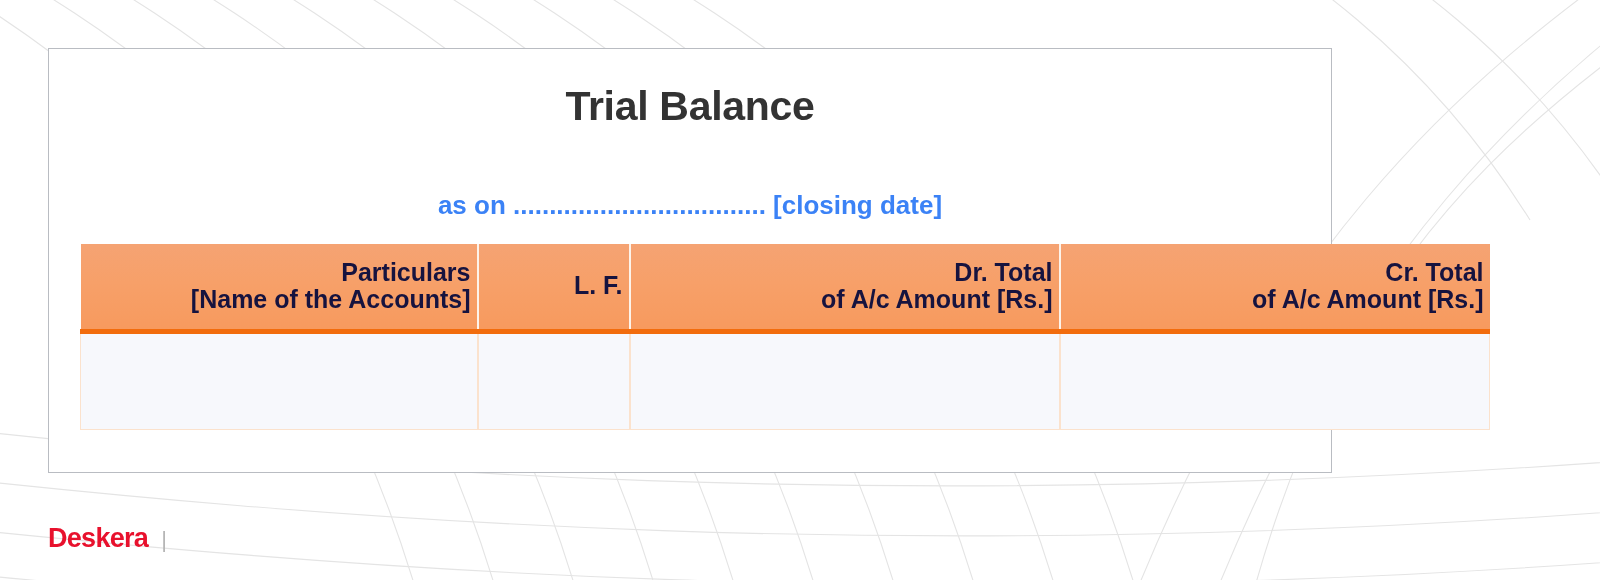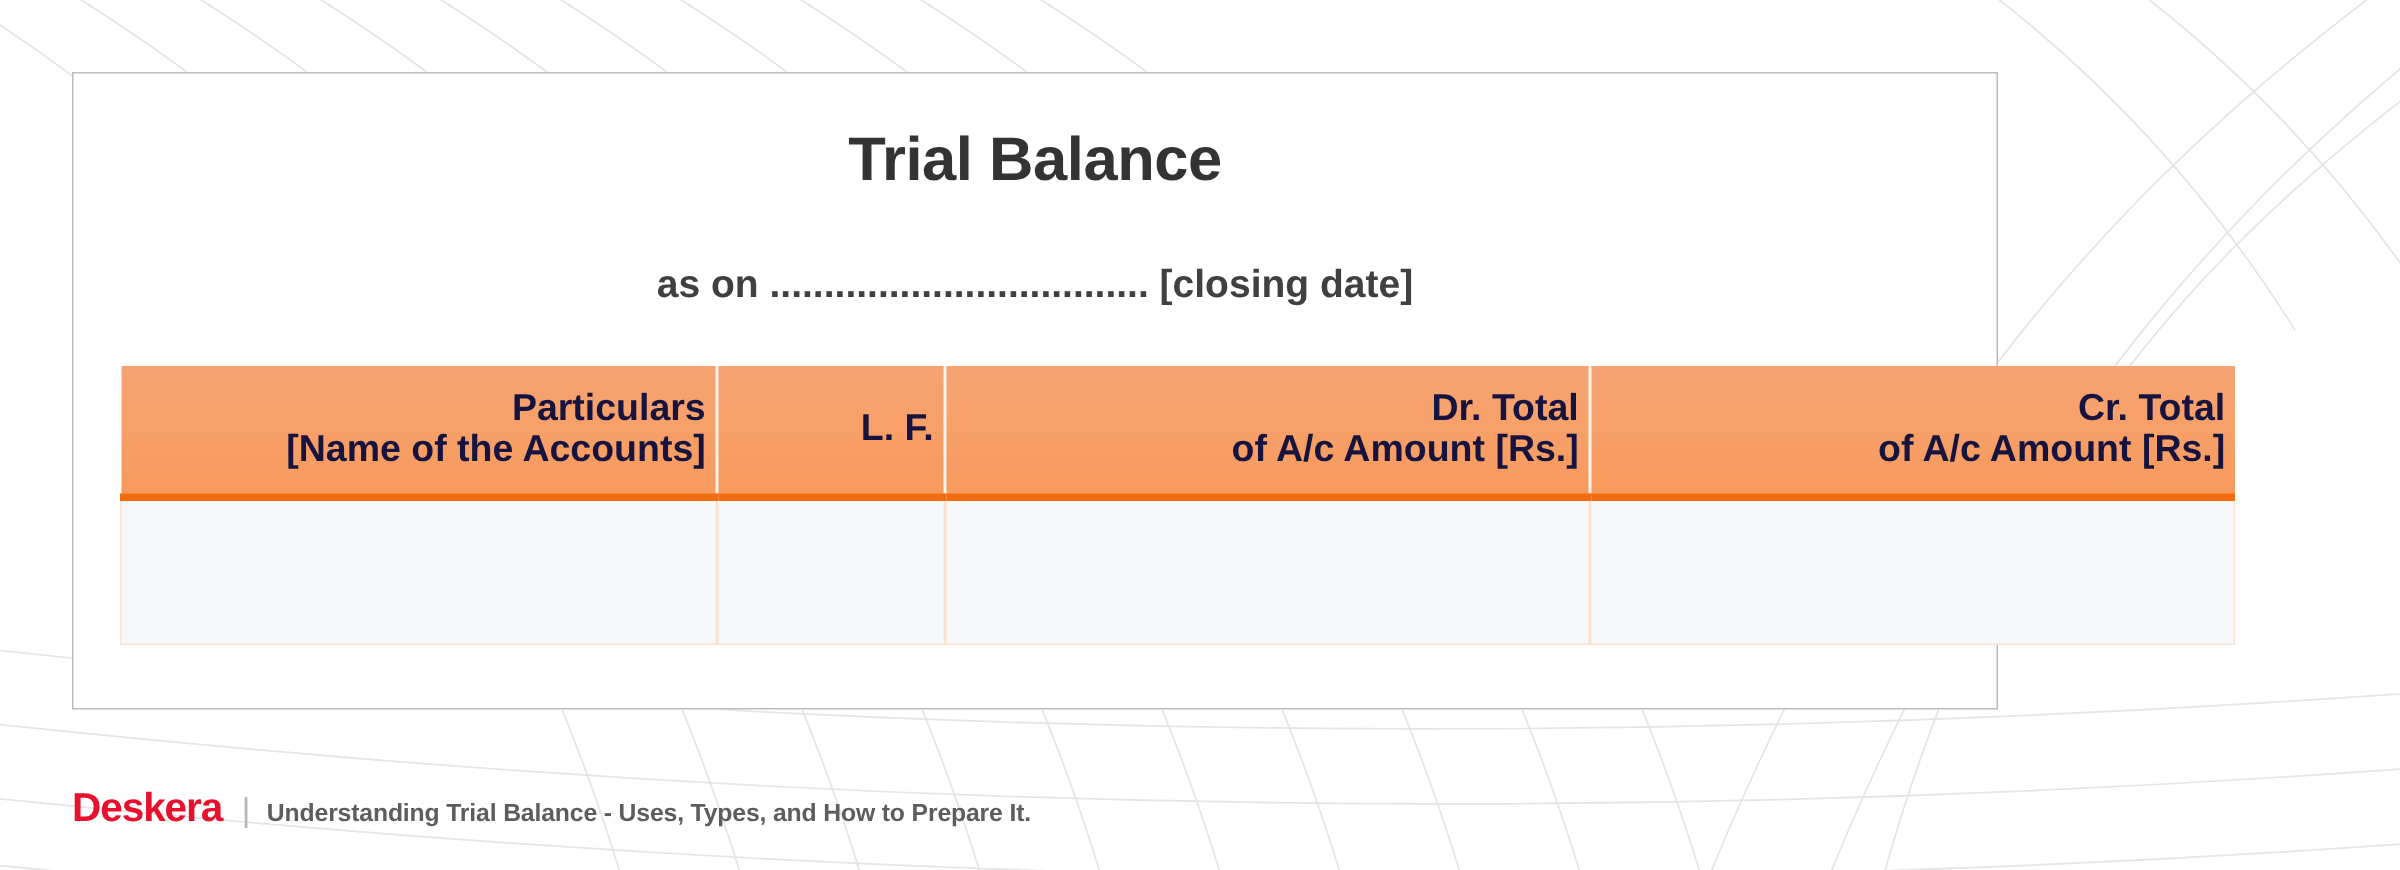--- a/index.html
+++ b/index.html
@@ -47,26 +47,26 @@
     font-size: 41px;
     font-weight: bold;
     color: #333333;
     letter-spacing: -0.3px;
     line-height: 1;
   }
 
   #doc-subtitle {
     position: absolute;
     left: 0;
-    top: 127px;
+    top: 143px;
     width: 100%;
     text-align: center;
     font-size: 26px;
     font-weight: bold;
-    color: #404040;
+    color: #3b82f6;
     line-height: 1;
     white-space: nowrap;
   }
 
   
   #tb-table {
     position: absolute;
     left: 31px;
     top: 195px;
     width: 1409px;
@@ -202,14 +202,13 @@
         <td></td>
       </tr>
     </tbody>
   </table>
 
 </div>
 
 <div id="footer">
   <span id="brand-logo">Deskera</span>
   <span id="footer-divider">|</span>
-  <span id="footer-caption">Understanding Trial Balance - Uses, Types, and How to Prepare It.</span>
 </div>
 
 </body></html>

